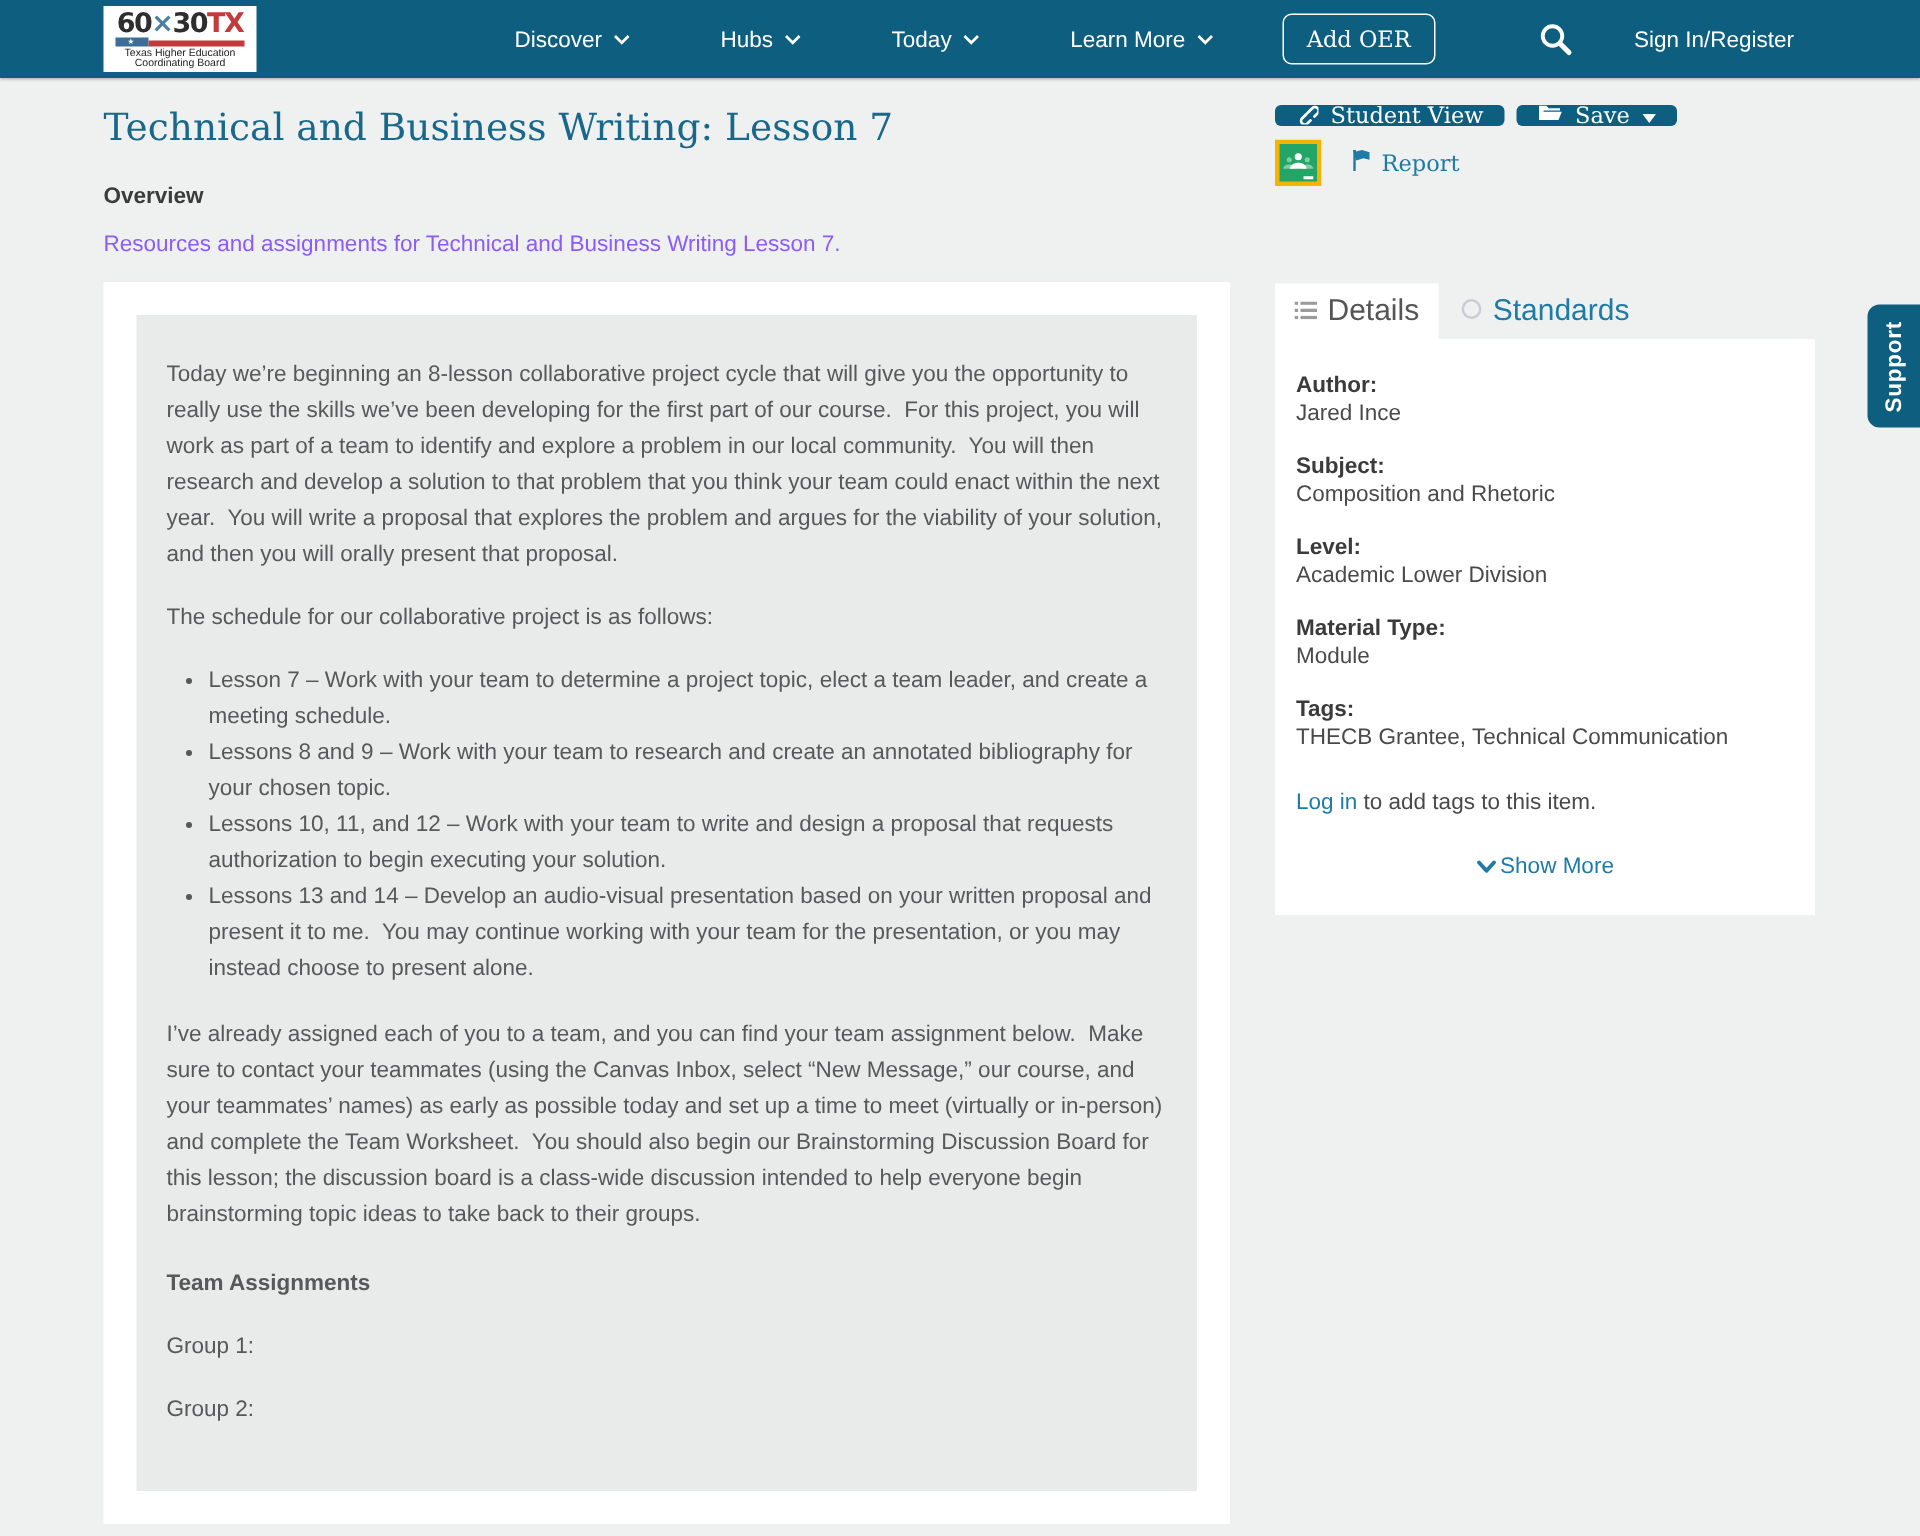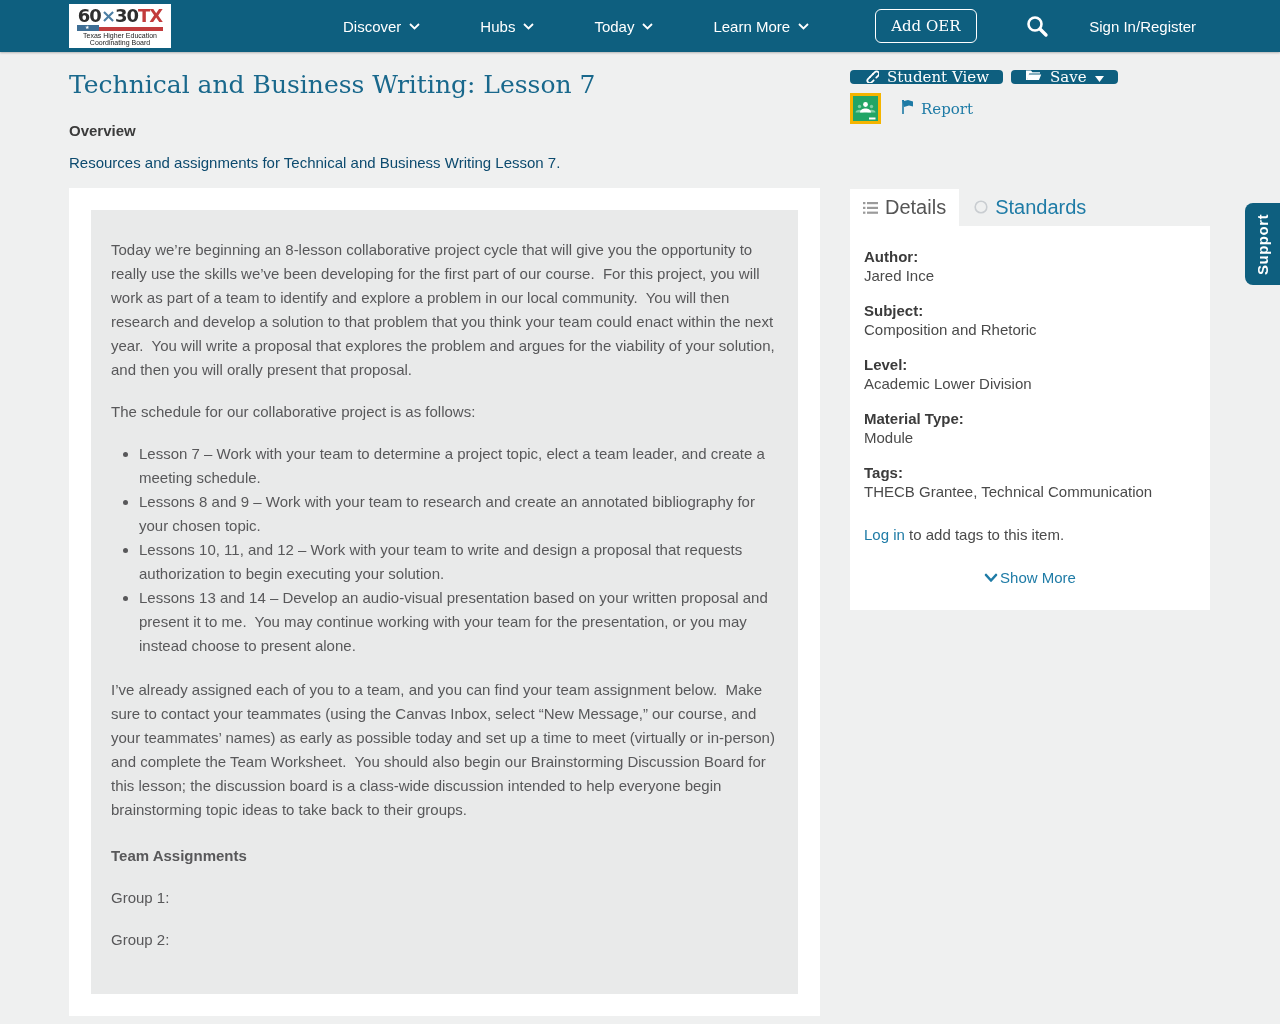--- a/index.html
+++ b/index.html
@@ -19,37 +19,37 @@
   .logo-flag .blue::after { content:"★"; color:#fff; font-size:5px; position:absolute; top:-1px; left:8px; }
   .logo-flag .stripes { flex:1; display:flex; flex-direction:column; }
   .logo-flag .stripes .w { height:2px; background:#fff; }
   .logo-flag .stripes .r { flex:1; background:#C23B3C; }
   .logo-small { font-size:7px; line-height:7px; color:#222; text-align:center; white-space:nowrap; }
 
   .nav-items { display:flex; align-items:center; gap:60px; margin-left:172px; }
   .nav-item { color:#fff; font-size:15px; display:flex; align-items:center; gap:8px; cursor:pointer; }
   .chev svg { display:block; }
 
-  .add-oer { margin-left:66px; border:1px solid #fff; border-radius:6px; background:transparent;
+  .add-oer { margin-left:46px; border:1px solid #fff; border-radius:6px; background:transparent;
              color:#fff; font-family:"DejaVu Serif", serif; font-size:15px; padding:7px 15px; cursor:pointer; }
 
   .nav-right { margin-left:auto; display:flex; align-items:center; gap:40px; }
   .search-btn { cursor:pointer; display:flex; align-items:center; }
   .signin { color:#fff; font-size:15px; cursor:pointer; }
 
   
   .content { display:flex; gap:30px; padding:18px 70px 0 69px; align-items:flex-start; }
   .left-col { flex:0 0 751px; }
   .right-col { flex:0 0 360px; }
 
   
   .page-title { font-family:"DejaVu Serif", serif; font-weight:normal; font-size:25px;
                 color:#19688C; line-height:1.2; }
   .overview-h { margin-top:22px; font-size:15px; font-weight:bold; color:#3B3B3B; }
-  .overview-p { margin-top:15px; font-size:15px; color:#0c4a6e; }
+  .overview-p { margin-top:15px; font-size:15px; color:#8b5cf6; }
 
   .lesson-card { margin-top:17px; background:#fff; padding:22px; }
   .lesson-h { font-size:20px; font-weight:bold; color:#15648E; text-align:center; margin:8px 0 26px; }
   .lesson-body { background:#E9EAEA; padding:28px 20px 24px; min-height:780px; }
   .lesson-body p, .lesson-body li { font-size:15px; line-height:24px; color:#58585A; white-space:pre-wrap; }
   .lesson-body p { margin-bottom:18px; }
   .lesson-body ul { margin:18px 0 20px; padding-left:28px; }
   .team-h { font-weight:bold; color:#4A4A4A; margin-top:22px; }
   .group-p { margin-top:0; }
 

